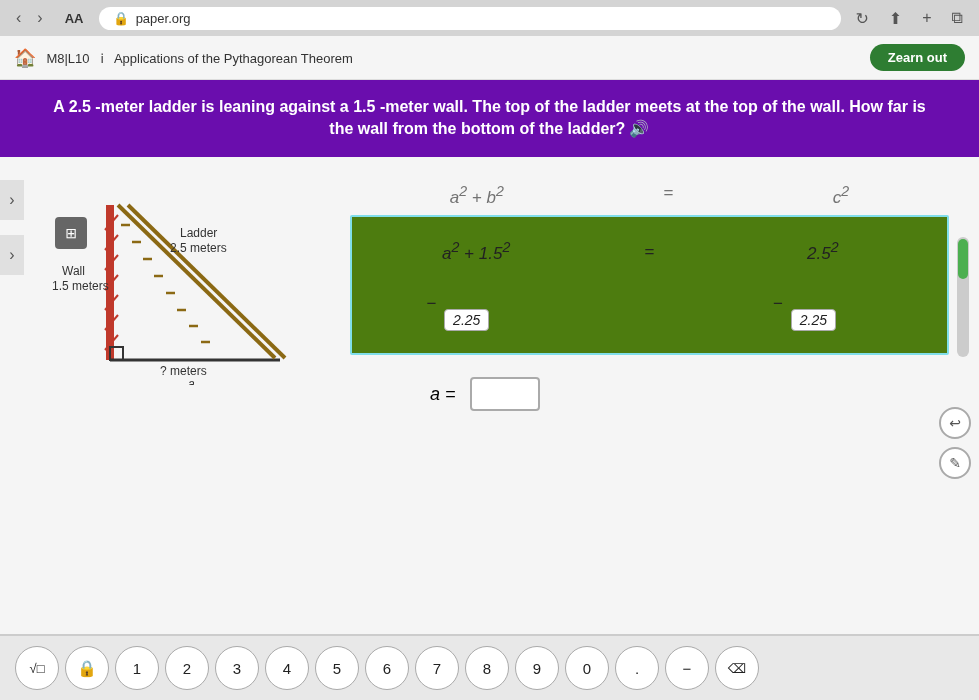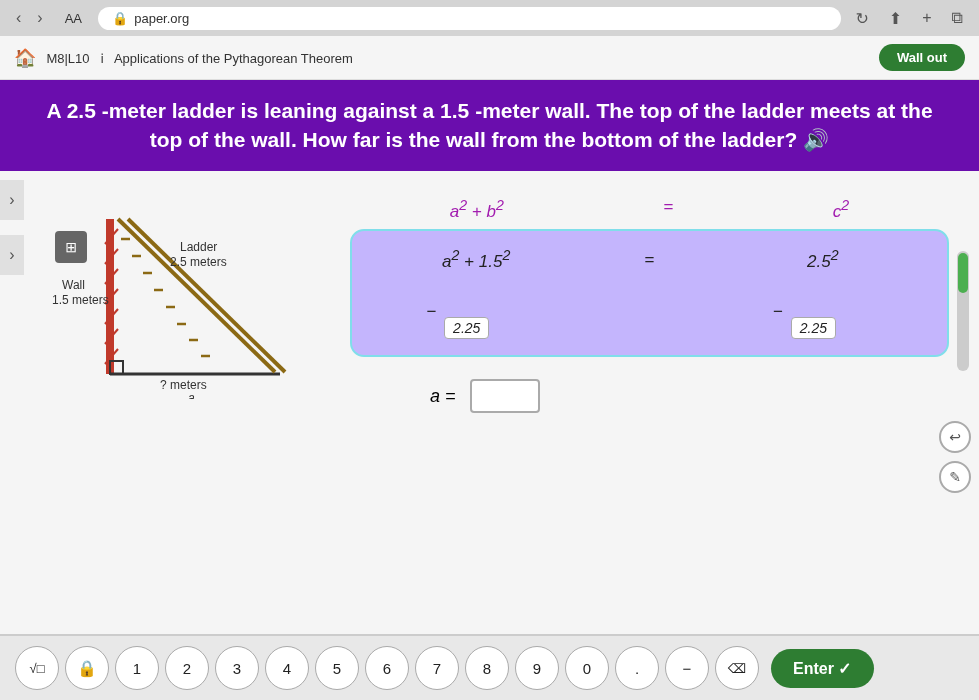--- a/index.html
+++ b/index.html
@@ -35,21 +35,21 @@
     .nav-btn {
       background: none;
       border: none;
       cursor: pointer;
       font-size: 16px;
       color: #555;
       padding: 2px 6px;
     }
     .aa-label {
       font-size: 13px;
-      font-weight: normal;
+      font-weight: bold;
       color: #333;
       padding: 2px 8px;
     }
     .address-bar {
       flex: 1;
       background: white;
       border-radius: 20px;
       padding: 4px 14px;
       display: flex;
       align-items: center;
@@ -96,21 +96,21 @@
       flex-direction: column;
       position: relative;
     }
 
     
     .question-banner {
       background: #6a0dad;
       color: white;
       text-align: center;
       padding: 16px 40px;
-      font-size: 21px;
+      font-size: 16px;
       font-weight: 700;
       line-height: 1.4;
     }
 
     
     .left-nav-arrow {
       position: absolute;
       left: 0;
       top: 180px;
       background: #e0e0e0;
@@ -184,29 +184,29 @@
       flex-direction: column;
       gap: 0;
     }
 
     .equation-header {
       display: flex;
       align-items: flex-start;
       justify-content: space-around;
       padding: 8px 20px;
       font-size: 17px;
-      color: #a21caf;
+      color: #737373;
       font-style: italic;
     }
 
     .teal-box {
-      background: #c4b5fd;
+      background: #4d7c0f;
       border: 2px solid #80deea;
-      border-radius: 14px;
-      padding: 10px 20px;
+      border-radius: 2px;
+      padding: 16px 20px;
       margin-bottom: 6px;
     }
 
     .eq-row {
       display: flex;
       align-items: center;
       justify-content: space-around;
       padding: 6px 0;
       font-size: 17px;
       color: #222;
@@ -364,21 +364,21 @@
     <button class="nav-btn">+</button>
     <button class="nav-btn">⧉</button>
   </div>
   <div class="browser-toolbar">
     <span class="home-btn">🏠</span>
     <div class="breadcrumb">
       <span>M8|L10</span>
       &nbsp; ℹ &nbsp;
       <span>Applications of the Pythagorean Theorem</span>
     </div>
-    <button class="sign-out-btn">Wall out</button>
+    <button class="sign-out-btn">Zearn out</button>
   </div>
 </div>
 
 <div class="main-content">
 
   <button class="left-nav-arrow top" style="top:100px; position:absolute; left:0; z-index:10;">›</button>
   <button class="left-nav-arrow bottom" style="top:155px; position:absolute; left:0; z-index:10;">›</button>
 
   <div class="question-banner">
     <span>A 2.5 -meter ladder is leaning against a 1.5 -meter wall. The top of the ladder meets at the top of the wall. How far is the wall from the bottom of the ladder? 🔊</span>
@@ -492,16 +492,15 @@
     <button class="key-btn">4</button>
     <button class="key-btn">5</button>
     <button class="key-btn">6</button>
     <button class="key-btn">7</button>
     <button class="key-btn">8</button>
     <button class="key-btn">9</button>
     <button class="key-btn">0</button>
     <button class="key-btn">.</button>
     <button class="key-btn">−</button>
     <button class="key-btn" style="font-size:13px;">⌫</button>
-    <button class="enter-btn">Enter ✓</button>
   </div>
 
 </div>
 
 </body></html>

